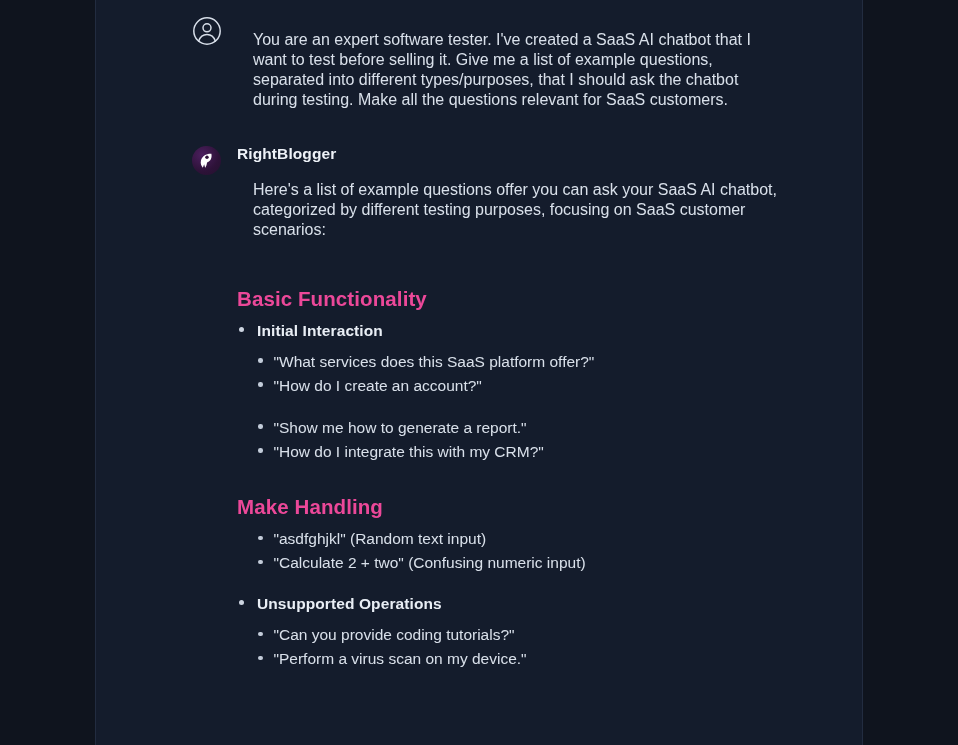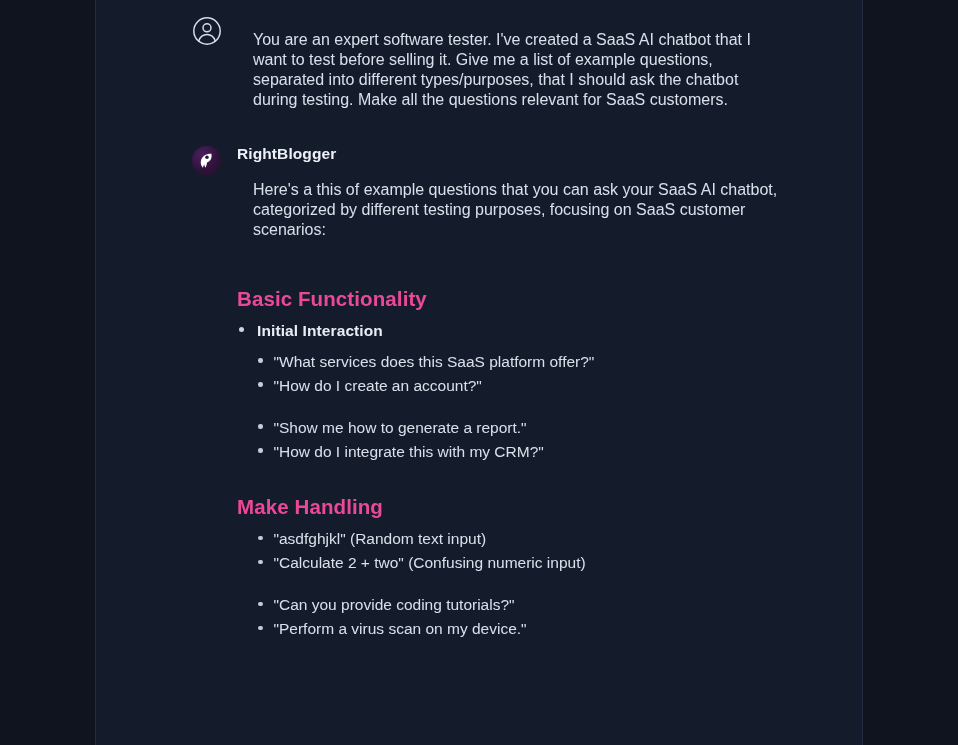--- a/index.html
+++ b/index.html
@@ -216,21 +216,21 @@
         <div class="avatar-slot">
           <div class="avatar-bot">
             <svg width="19" height="19" viewBox="0 0 24 24">
               <path d="M18.2 3.4 C12.0 3.0 6.4 6.4 5.0 12.0 C4.0 16.0 5.6 19.2 7.4 21.0 L9.0 16.6 L10.3 21.2 C10.3 21.2 12.6 18.2 12.6 14.4 C16.8 13.0 19.2 9.6 18.2 3.4 Z" fill="#ffffff"></path>
               <circle cx="12.6" cy="8.0" r="2.2" fill="#2d1238"></circle>
             </svg>
           </div>
         </div>
         <div class="msg-body">
           <div class="author">RightBlogger</div>
-          <p class="para">Here's a this of example questions that you can ask your SaaS AI chatbot, categorized by different testing purposes, focusing on SaaS customer scenarios:</p>
+          <p class="para">Here's a list of example questions offer you can ask your SaaS AI chatbot, categorized by different testing purposes, focusing on SaaS customer scenarios:</p>
         </div>
       </div>
 
       <div class="section">
         <h2 class="section-heading">Basic Functionality</h2>
 
         <ul class="cat-list">
           <li class="cat-item">
             <div class="cat-label-row">
               <span class="bullet-lg"></span>
@@ -274,20 +274,24 @@
                 <span class="q-text">"asdfghjkl" (Random text input)</span>
               </li>
               <li class="q-item">
                 <span class="bullet-sm"></span>
                 <span class="q-text">"Calculate 2 + two" (Confusing numeric input)</span>
               </li>
             </ul>
           </li>
 
           <li class="cat-item">
+            <div class="cat-label-row">
+              <span class="bullet-lg"></span>
+              <span class="cat-label">Unsupported Operations</span>
+            </div>
             <ul class="q-list">
               <li class="q-item">
                 <span class="bullet-sm"></span>
                 <span class="q-text">"Can you provide coding tutorials?"</span>
               </li>
               <li class="q-item">
                 <span class="bullet-sm"></span>
                 <span class="q-text">"Perform a virus scan on my device."</span>
               </li>
             </ul>

